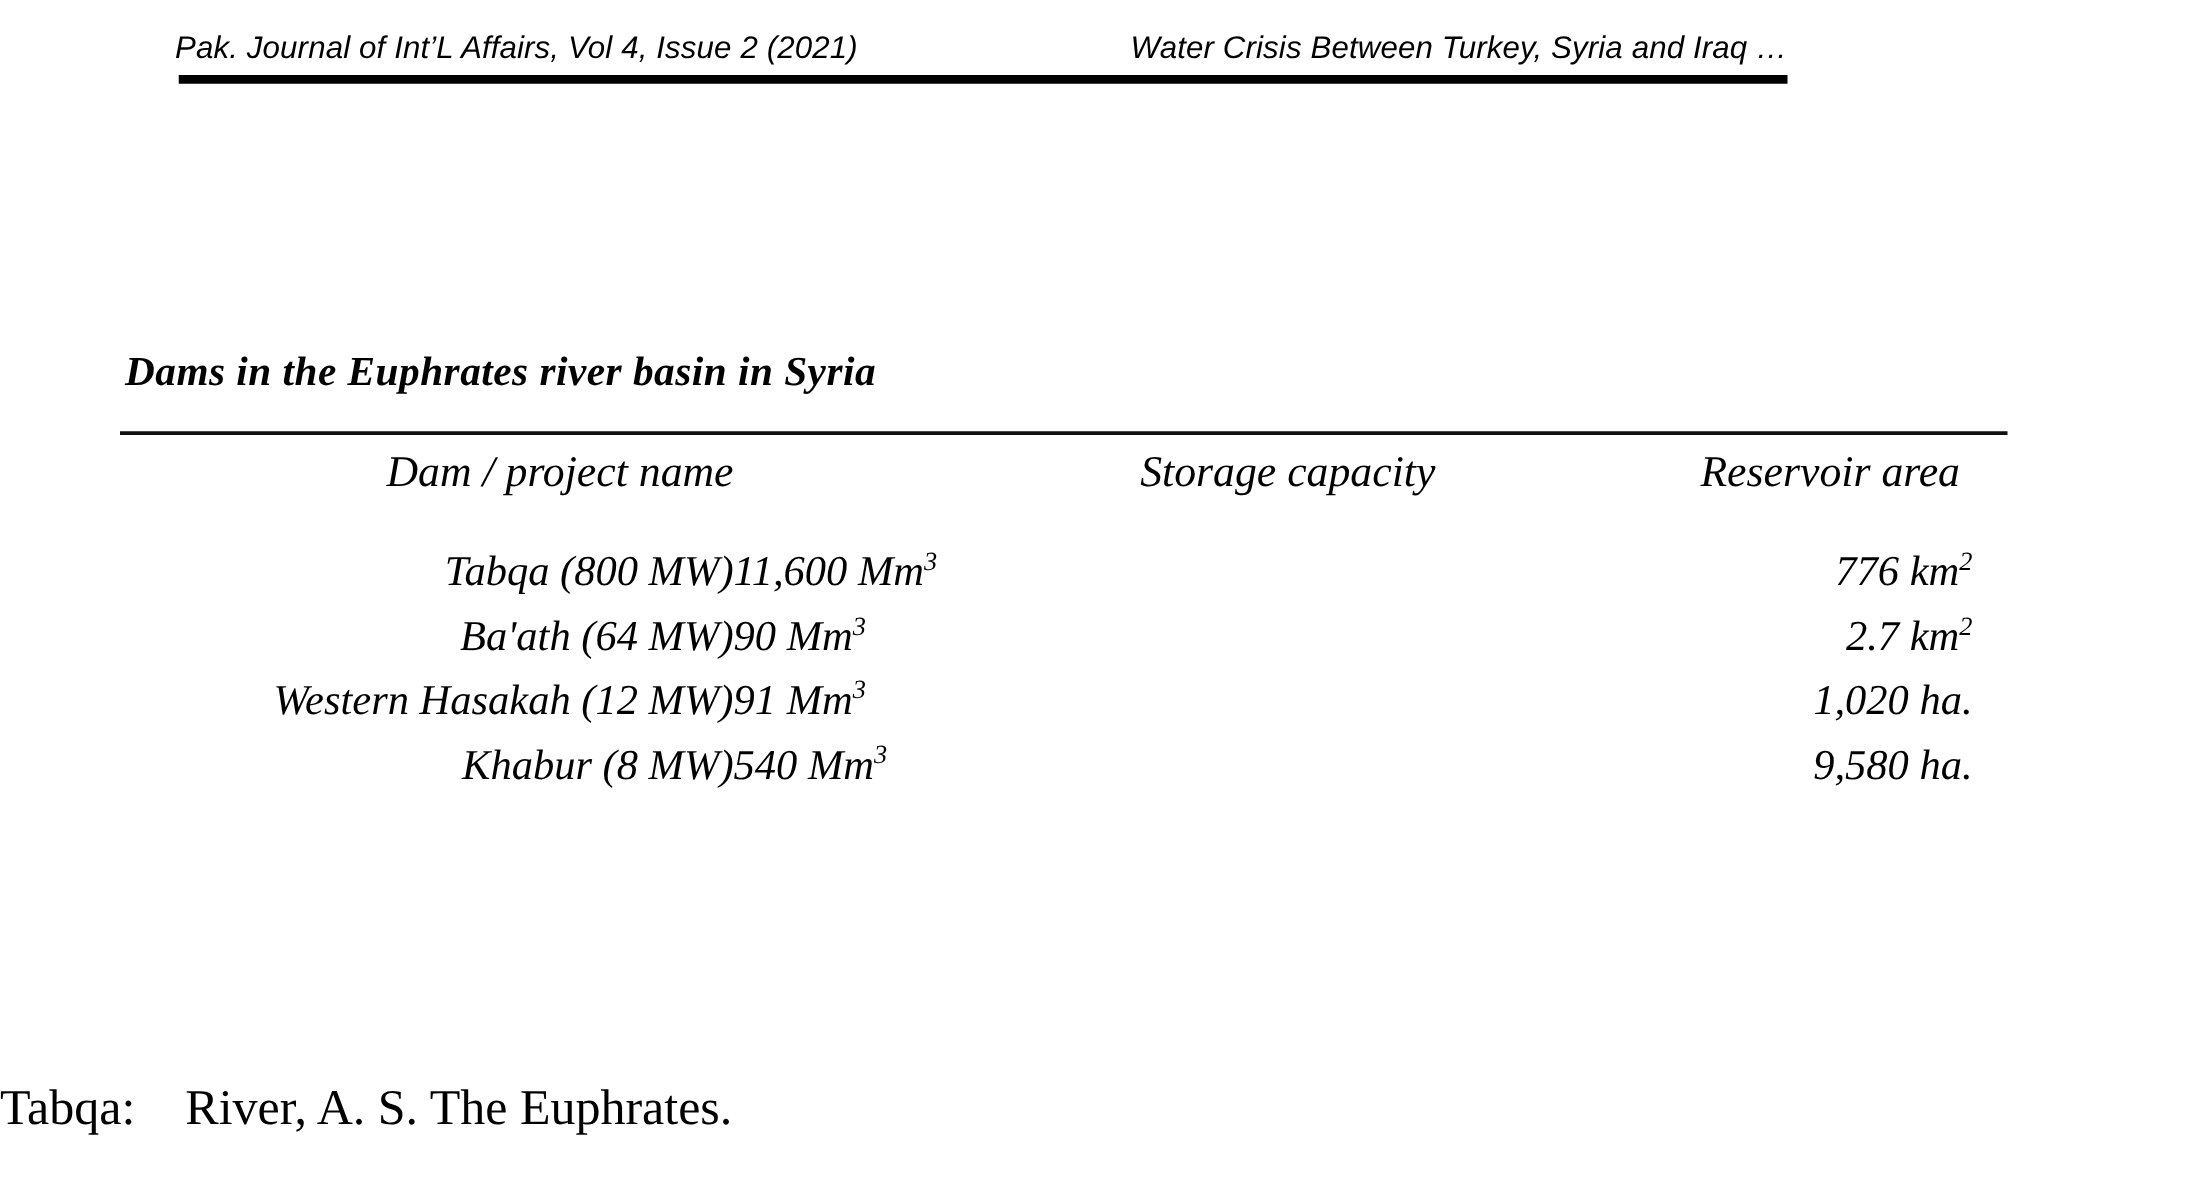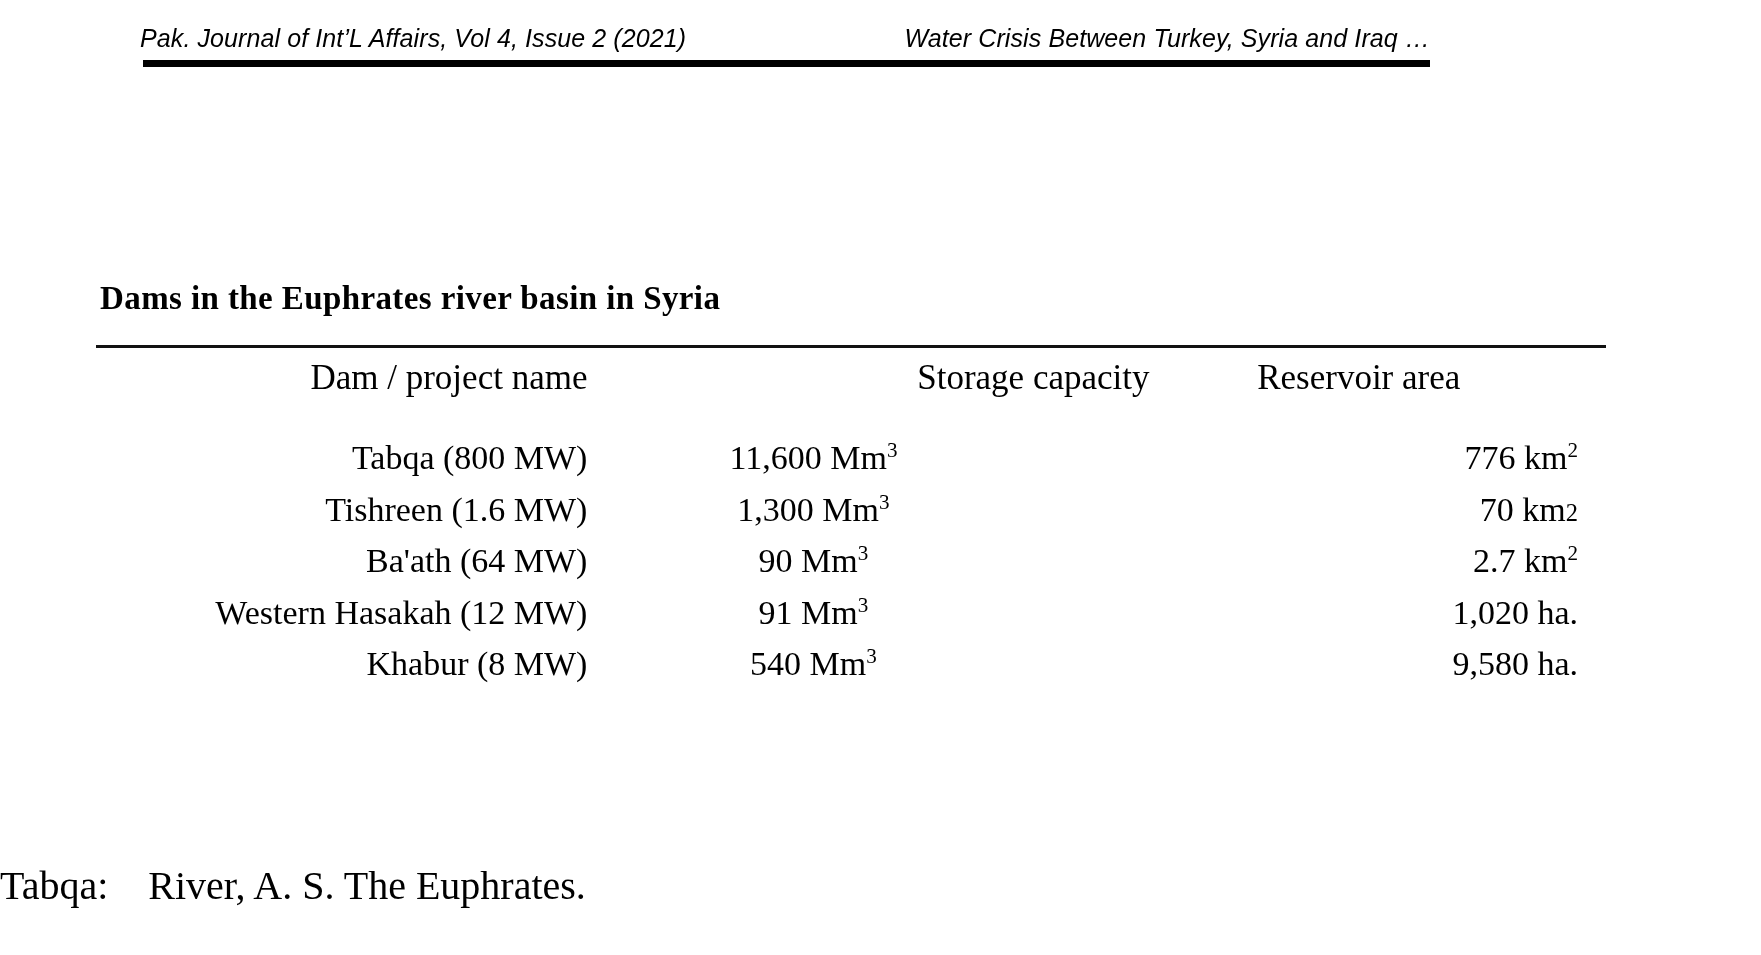--- a/index.html
+++ b/index.html
@@ -42,20 +42,21 @@
     height: 7px;
     background: #000000;
   }
 
   
   .table-block {
     position: absolute;
     top: 280px;
     left: 96px;
     width: 1560px;
+    font-style: italic;
   }
 
   .table-title {
     font-family: "Liberation Serif", serif;
     font-weight: bold;
     font-size: 33px;
     letter-spacing: 0.4px;
     margin: 0 0 28px 4px;
   }
 
@@ -77,25 +78,25 @@
     padding: 0;
     font-weight: normal;
     vertical-align: baseline;
   }
   table.dams thead th {
     font-size: 35px;
     padding-bottom: 34px;
     white-space: nowrap;
   }
   .col-name  { width: 520px; text-align: right; }
-  .col-cap   { width: 520px; text-align: center; padding-right: 110px !important; }
+  .col-cap   { width: 520px; text-align: left; padding-right: 110px !important; }
   .col-area  { width: 470px; text-align: right; padding-right: 28px !important; }
 
   thead .col-cap  { text-align: right; padding-right: 0 !important; padding-left: 58px; }
-  thead .col-area { text-align: center; padding-right: 38px !important; }
+  thead .col-area { text-align: right; padding-right: 38px !important; }
 
   table.dams tbody td {
     padding-top: 3px;
     padding-bottom: 3px;
     line-height: 1.34;
     white-space: nowrap;
   }
   sup {
     font-size: 0.62em;
     vertical-align: super;
@@ -139,25 +140,20 @@
       </tr>
     </thead>
     <tbody id="dams-body">
 
     <tr>
           <td class="col-name">Tabqa (800 MW)</td>
           <td class="col-cap"><span>11,600 Mm</span><sup>3</sup></td>
           <td class="col-area"><span>776 km</span><sup>2</sup></td>
         </tr>
         <tr>
-          <td class="col-name">Tishreen (1.6 MW)</td>
-          <td class="col-cap"><span>1,300 Mm</span><sup>3</sup></td>
-          <td class="col-area"><span>70 km</span><span class="sup-flat">2</span></td>
-        </tr>
-        <tr>
           <td class="col-name">Ba'ath (64 MW)</td>
           <td class="col-cap"><span>90 Mm</span><sup>3</sup></td>
           <td class="col-area"><span>2.7 km</span><sup>2</sup></td>
         </tr>
         <tr>
           <td class="col-name">Western Hasakah (12 MW)</td>
           <td class="col-cap"><span>91 Mm</span><sup>3</sup></td>
           <td class="col-area"><span>1,020 ha.</span></td>
         </tr>
         <tr>

